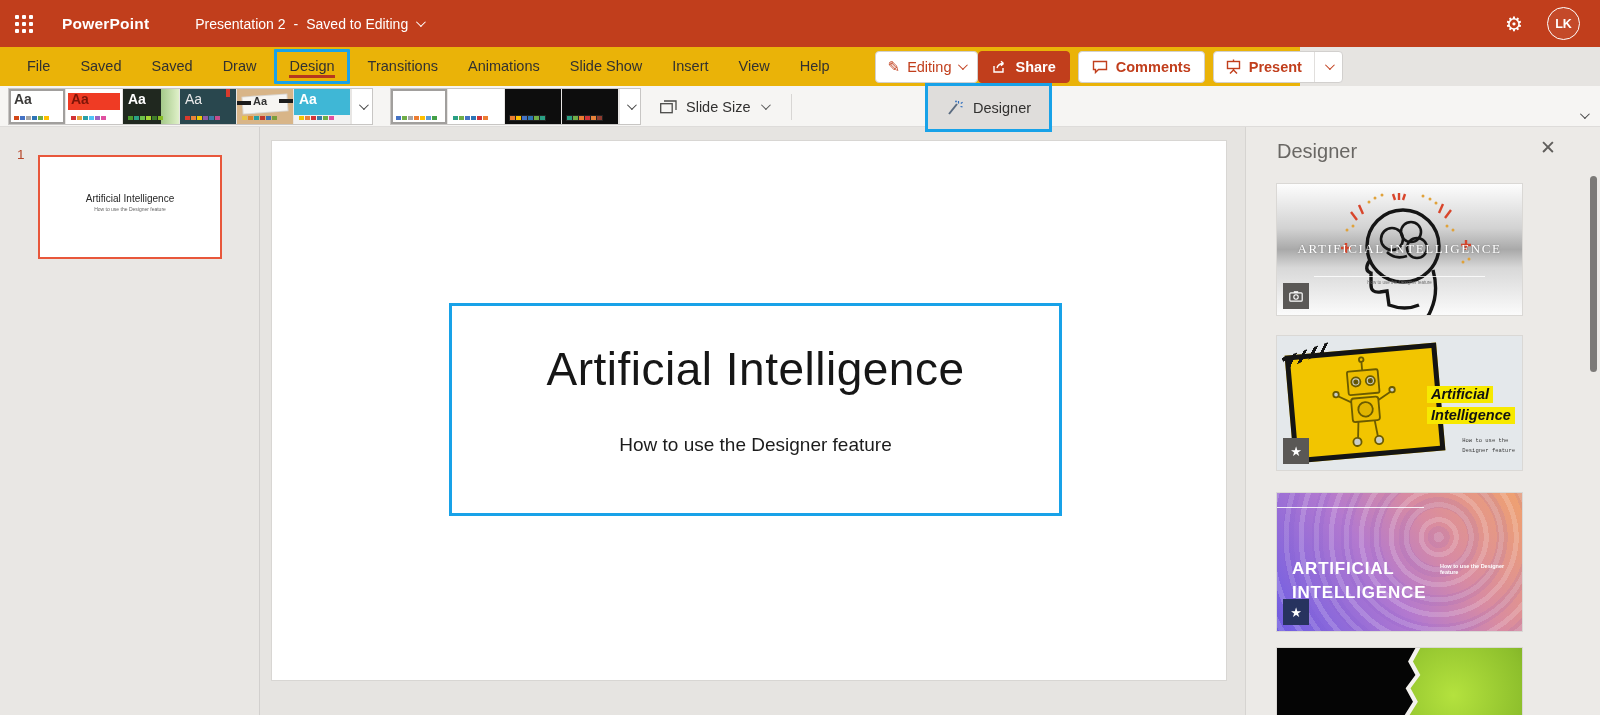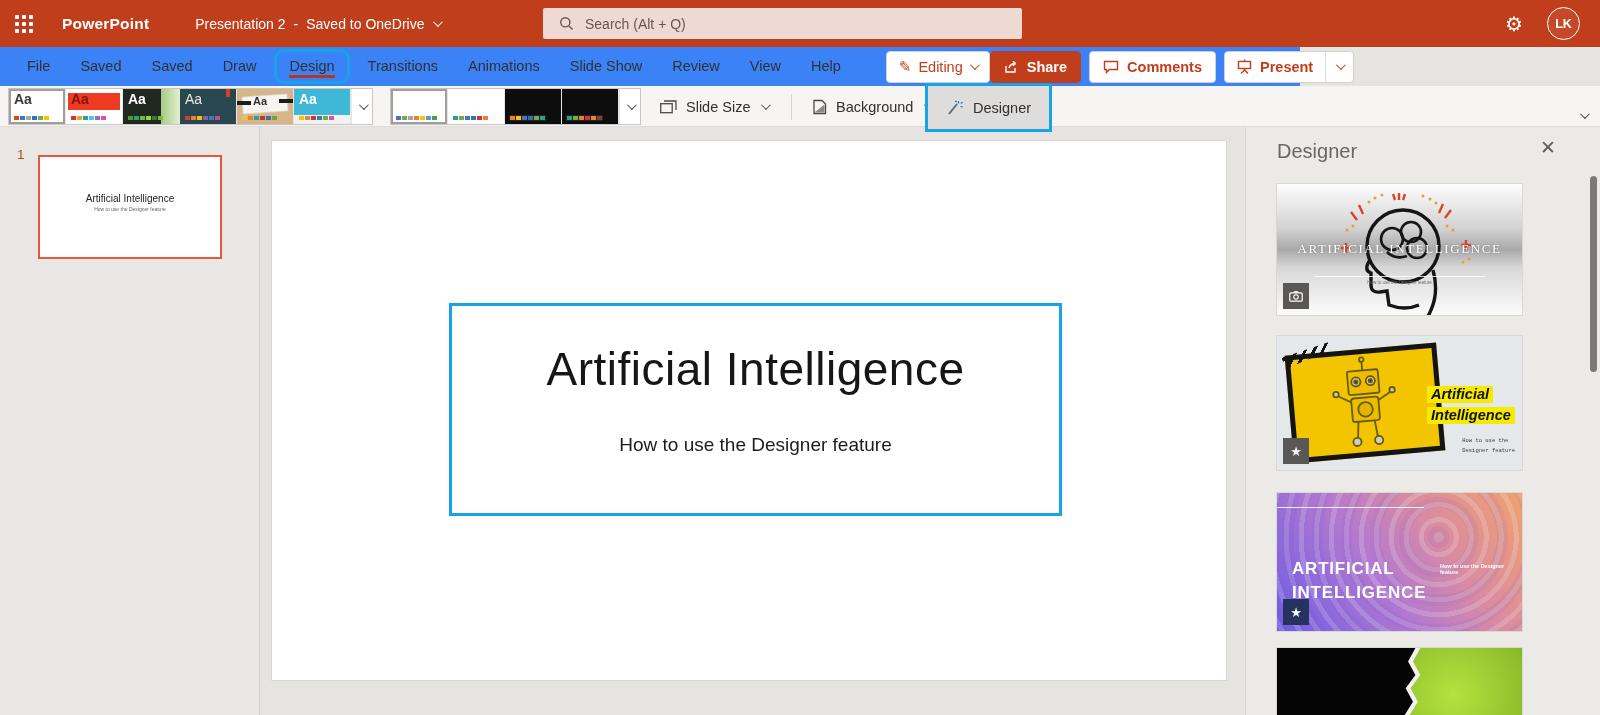--- a/index.html
+++ b/index.html
@@ -25,27 +25,27 @@
   .search-input { background:transparent; border:none; outline:none; font-size:14px;
                   color:#6B564E; width:380px; font-family:inherit; }
   .search-input::placeholder { color:#6B564E; opacity:1; }
   .topbar-right { margin-left:auto; display:flex; align-items:center; gap:24px; padding-right:20px; }
   .gear { color:#fff; font-size:20px; line-height:1; cursor:pointer; }
   .avatar { width:33px; height:33px; border:1.5px solid #fff; border-radius:50%;
             display:flex; align-items:center; justify-content:center; color:#fff;
             font-size:12.5px; font-weight:600; cursor:pointer; background:rgba(255,255,255,0.06); }
 
   
-  .menubar { position:absolute; top:47px; left:0; width:1300px; height:39px; background:#3b82f6;
+  .menubar { position:absolute; top:47px; left:0; width:1300px; height:39px; background:#eab308;
              display:flex; align-items:center; padding:12px 12px; }
   .tabs { display:flex; align-items:center; height:39px; }
   .tab { padding:0 15px; font-size:14.5px; height:39px; line-height:39px; color:#323130;
          cursor:pointer; position:relative; white-space:nowrap; }
   .tab.annotated { border:3px solid #18A2E8; height:35px; line-height:29px; padding:0 12px;
-                   margin:14px 3px; border-radius:10px; }
+                   margin:14px 3px; border-radius:1px; }
   .tab.active .underline { position:absolute; left:12px; right:12px; bottom:3px; height:3px; background:#B5371E; }
   .editing-btn { margin-left:30px; display:flex; align-items:center; gap:7px; height:32px;
                  background:#fff; border:1px solid #D2D0CE; border-radius:4px; padding:0 12px;
                  color:#C13E1C; font-size:14.5px; cursor:pointer; }
   .editing-btn .pencil { font-size:15px; }
   .editing-btn .chev { color:#C13E1C; }
   .menu-right { margin-left:auto; display:flex; align-items:center; gap:8px; }
   .btn { height:32px; display:flex; align-items:center; gap:8px; border-radius:4px;
          font-size:14.5px; font-weight:600; padding:0 13px; cursor:pointer; }
   .btn-share { background:#C13E1C; color:#fff; border:1px solid #C13E1C; }
@@ -196,47 +196,40 @@
           <span></span>
           <span></span>
           <span></span>
           <span></span>
       </div>
     </div>
     <div class="brand">PowerPoint</div>
     <div class="doc-group">
       <span>Presentation 2</span>
       <span>-</span>
-      <span>Saved to OneDrive</span>
+      <span>Saved to Editing</span>
       <span class="chev white"></span>
-    </div>
-    <div class="search-pill">
-      <svg width="15" height="15" viewBox="0 0 15 15">
-        <circle cx="6.3" cy="6.3" r="4.6" fill="none" stroke="#6B564E" stroke-width="1.4"></circle>
-        <line x1="9.9" y1="9.9" x2="13.6" y2="13.6" stroke="#6B564E" stroke-width="1.4"></line>
-      </svg>
-      <input class="search-input" placeholder="Search (Alt + Q)" style="">
     </div>
     <div class="topbar-right">
       <span class="gear">⚙</span>
       <div class="avatar">LK</div>
     </div>
   </div>
 
   <div class="menubar">
     <div class="tabs" id="tabs">
         <div class="tab">File</div>
         <div class="tab">Saved</div>
         <div class="tab">Saved</div>
         <div class="tab">Draw</div>
         <div class="tab active annotated">Design<span class="underline"></span></div>
         <div class="tab">Transitions</div>
         <div class="tab">Animations</div>
         <div class="tab">Slide Show</div>
-        <div class="tab">Review</div>
+        <div class="tab">Insert</div>
         <div class="tab">View</div>
         <div class="tab">Help</div>
       </div>
     <div class="editing-btn">
       <span class="pencil">✎</span>
       <span>Editing</span>
       <span class="chev"></span>
     </div>
     <div class="menu-right">
       <div class="btn btn-share">
@@ -391,28 +384,20 @@
 
     <div class="ribbon-btn rb-slidesize">
       <svg width="17" height="14" viewBox="0 0 17 14">
         <rect x="0.7" y="3.7" width="11.5" height="9" fill="none" stroke="#4a4a48" stroke-width="1.3"></rect>
         <path d="M4 1 h12 v9" fill="none" stroke="#4a4a48" stroke-width="1.3"></path>
       </svg>
       <span>Slide Size</span>
       <span class="chev"></span>
     </div>
     <div class="ribbon-sep"></div>
-    <div class="ribbon-btn rb-background">
-      <svg width="15" height="16" viewBox="0 0 15 16">
-        <path d="M2 1.5 h8 l3.5 3.5 v9.5 h-11.5 z" fill="none" stroke="#4a4a48" stroke-width="1.3"></path>
-        <path d="M2.5 13.5 L12.5 5.5 v8 z" fill="#8a8a88"></path>
-      </svg>
-      <span>Background</span>
-      <span class="chev"></span>
-    </div>
 
     <div class="designer-wrap">
       <svg width="17" height="17" viewBox="0 0 17 17">
         <line x1="3" y1="15" x2="11" y2="5" stroke="#5a6b80" stroke-width="2"></line>
         <line x1="12.5" y1="2" x2="12.5" y2="4.6" stroke="#2F6FBF" stroke-width="1.2"></line>
         <line x1="14.8" y1="4.4" x2="16.6" y2="3.2" stroke="#2F6FBF" stroke-width="1.2"></line>
         <line x1="14.5" y1="7.5" x2="16.5" y2="7.9" stroke="#2F6FBF" stroke-width="1.2"></line>
         <circle cx="10" cy="2.4" r="0.9" fill="#2F6FBF"></circle>
       </svg>
       <span>Designer</span>

